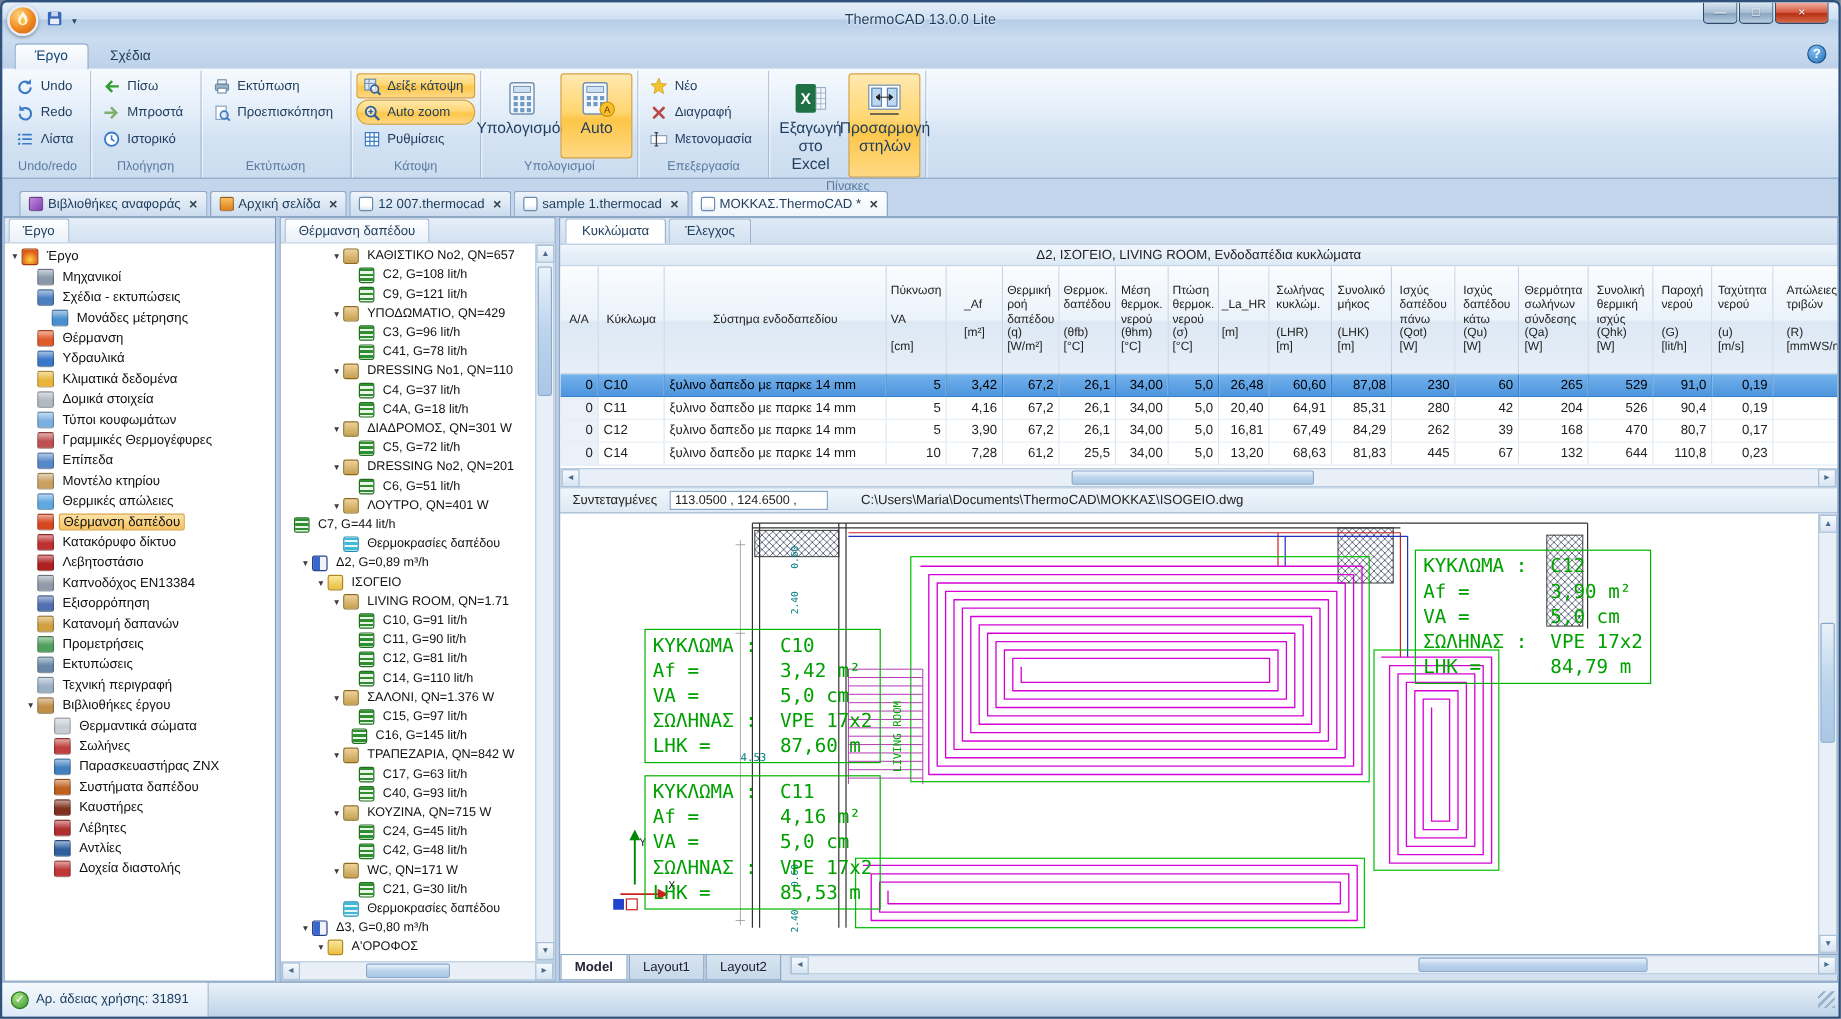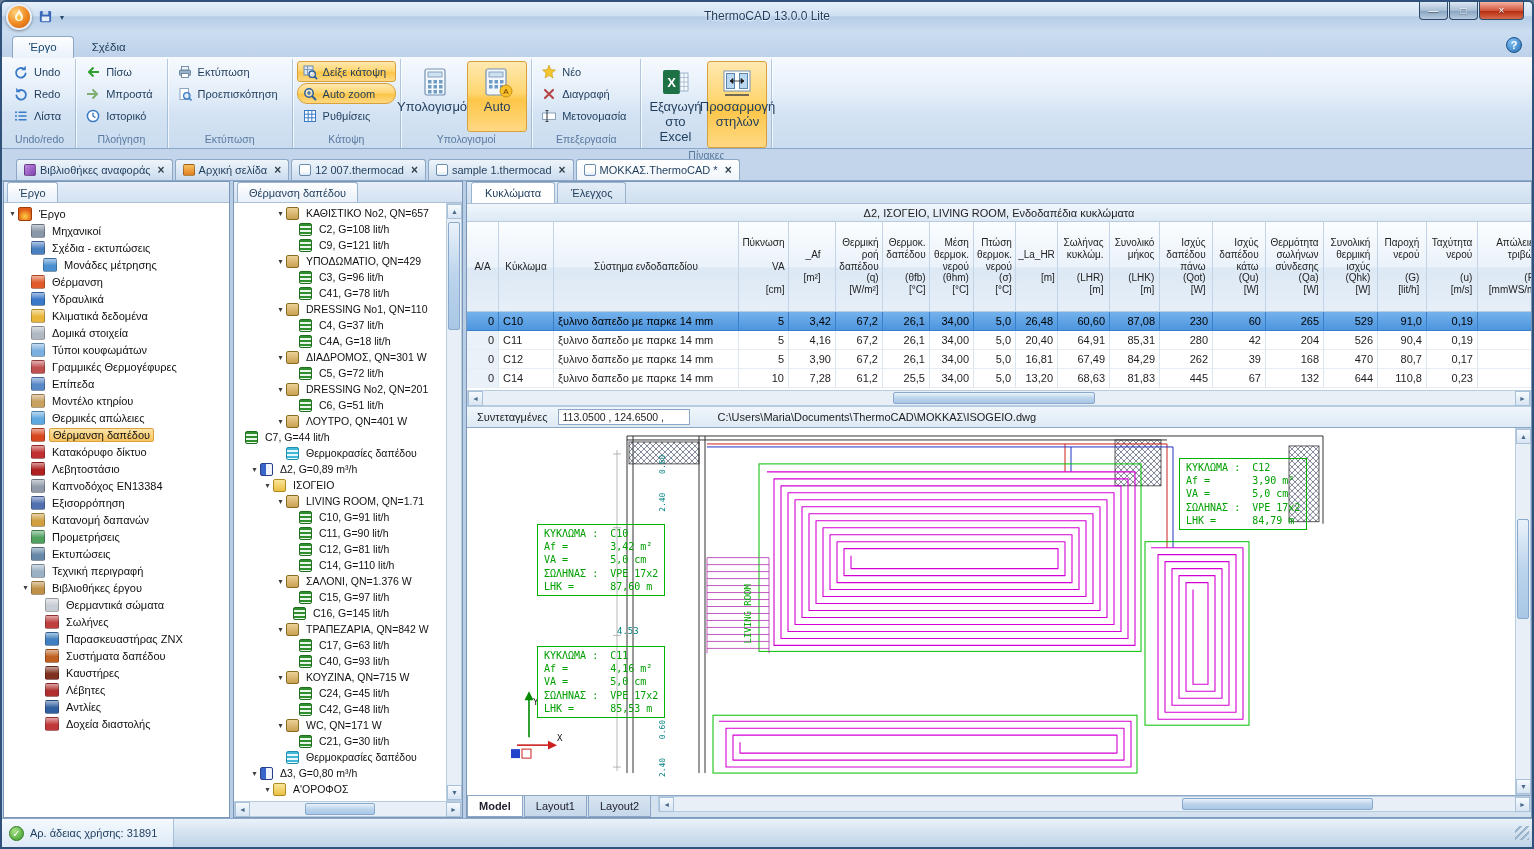--- a/index.html
+++ b/index.html
@@ -81,37 +81,37 @@
 .floor-vscroll{position:absolute;right:0;top:0;bottom:0;}
 
 
 .grid-tabs{height:22px;flex:none;display:flex;align-items:flex-end;gap:2px;background:linear-gradient(#dfeaf6,#cfdfef);padding-left:4px;border-bottom:1px solid #aac0d8;}
 .gtab{height:21px;display:flex;align-items:center;padding:0 13px;border:1px solid #9ab4d0;border-bottom:none;border-radius:3px 3px 0 0;background:linear-gradient(#e4edf7,#d2e1f0);color:#1e3c5c;}
 .gtab.active{background:#fff;}
 .grid-title{height:18px;flex:none;background:linear-gradient(#f0f6fc,#dce9f5);border-bottom:1px solid #b8cce0;text-align:center;font-size:11px;color:#222;line-height:18px;}
 .grid-wrap{flex:none;height:168px;overflow:hidden;background:#fff;position:relative;}
 .grid-inner{position:absolute;left:0;top:0;}
 .grow{display:flex;}
-.gh{flex:none;display:flex;align-items:center;justify-content:center;text-align:right;font-size:10px;color:#222;background:linear-gradient(#fbfdff,#eaf2fa 50%,#dce8f4 52%,#e7eff8);border-right:1px solid #c3d4e6;border-bottom:1px solid #b8cce0;white-space:pre-line;line-height:1.18;padding:2px 1px;height:90px;}
+.gh{flex:none;display:flex;align-items:center;justify-content:center;text-align:left;font-size:10px;color:#222;background:linear-gradient(#fbfdff,#eaf2fa 50%,#dce8f4 52%,#e7eff8);border-right:1px solid #c3d4e6;border-bottom:1px solid #b8cce0;white-space:pre-line;line-height:1.18;padding:2px 1px;height:90px;}
 .gc{flex:none;height:19px;line-height:18px;font-size:11px;border-right:1px solid #dae5f0;border-bottom:1px solid #e6edf5;padding:0 4px;overflow:hidden;white-space:nowrap;background:#fff;}
 .gc.num{text-align:right;}
 .gc.first{background:#eaf1f9;}
 .grow.sel .gc{background:linear-gradient(#74b2ec,#4d95de);border-color:#3a80c8;color:#000;}
 
 
 .coord-bar{height:22px;flex:none;display:flex;align-items:center;gap:10px;background:linear-gradient(#f0f6fb,#dde9f4);border-top:1px solid #b8cce0;border-bottom:1px solid #8da8c6;padding:0 10px;font-size:11px;color:#222;}
 .coord-box{width:132px;height:16px;background:#fff;border:1px solid #8aa8c8;padding:0 4px;line-height:14px;font-size:10.5px;white-space:nowrap;overflow:hidden;}
 .coord-path{margin-left:18px;color:#222;}
 
 
 .cad{flex:1;position:relative;background:#fff;overflow:hidden;min-height:0;}
 .cad svg.cad-svg{position:absolute;left:0;top:0;width:calc(100% - 16px);height:100%;}
 .cad-vscroll{position:absolute;right:0;top:0;bottom:0;}
 .cad-overlay{position:absolute;left:0;top:0;right:16px;bottom:0;pointer-events:none;}
-.cad-ann{position:absolute;border:1px solid #00b400;color:#00a000;font-family:"DejaVu Sans Mono",monospace;font-size:10px;line-height:1.32;padding:2px 6px;}
+.cad-ann{position:absolute;border:1px solid #00b400;color:#00a000;font-family:"DejaVu Sans Mono",monospace;font-size:16px;line-height:1.32;padding:2px 6px;}
 .cad-ann-line{white-space:pre;}
 .cadtext{font-family:"DejaVu Sans Mono",monospace;}
 
 
 .layout-strip{height:22px;flex:none;display:flex;align-items:stretch;background:#d4e2f0;border-top:1px solid #8da8c6;}
 .ltab{display:flex;align-items:center;padding:0 11px;border:1px solid #8da8c6;border-top:none;background:linear-gradient(#d8e4f0,#c6d8ea);font-size:11px;color:#223;margin-right:1px;}
 .ltab.active{background:#fff;font-weight:bold;}
 .layout-scroll{flex:1;margin-left:6px;}
 
 

